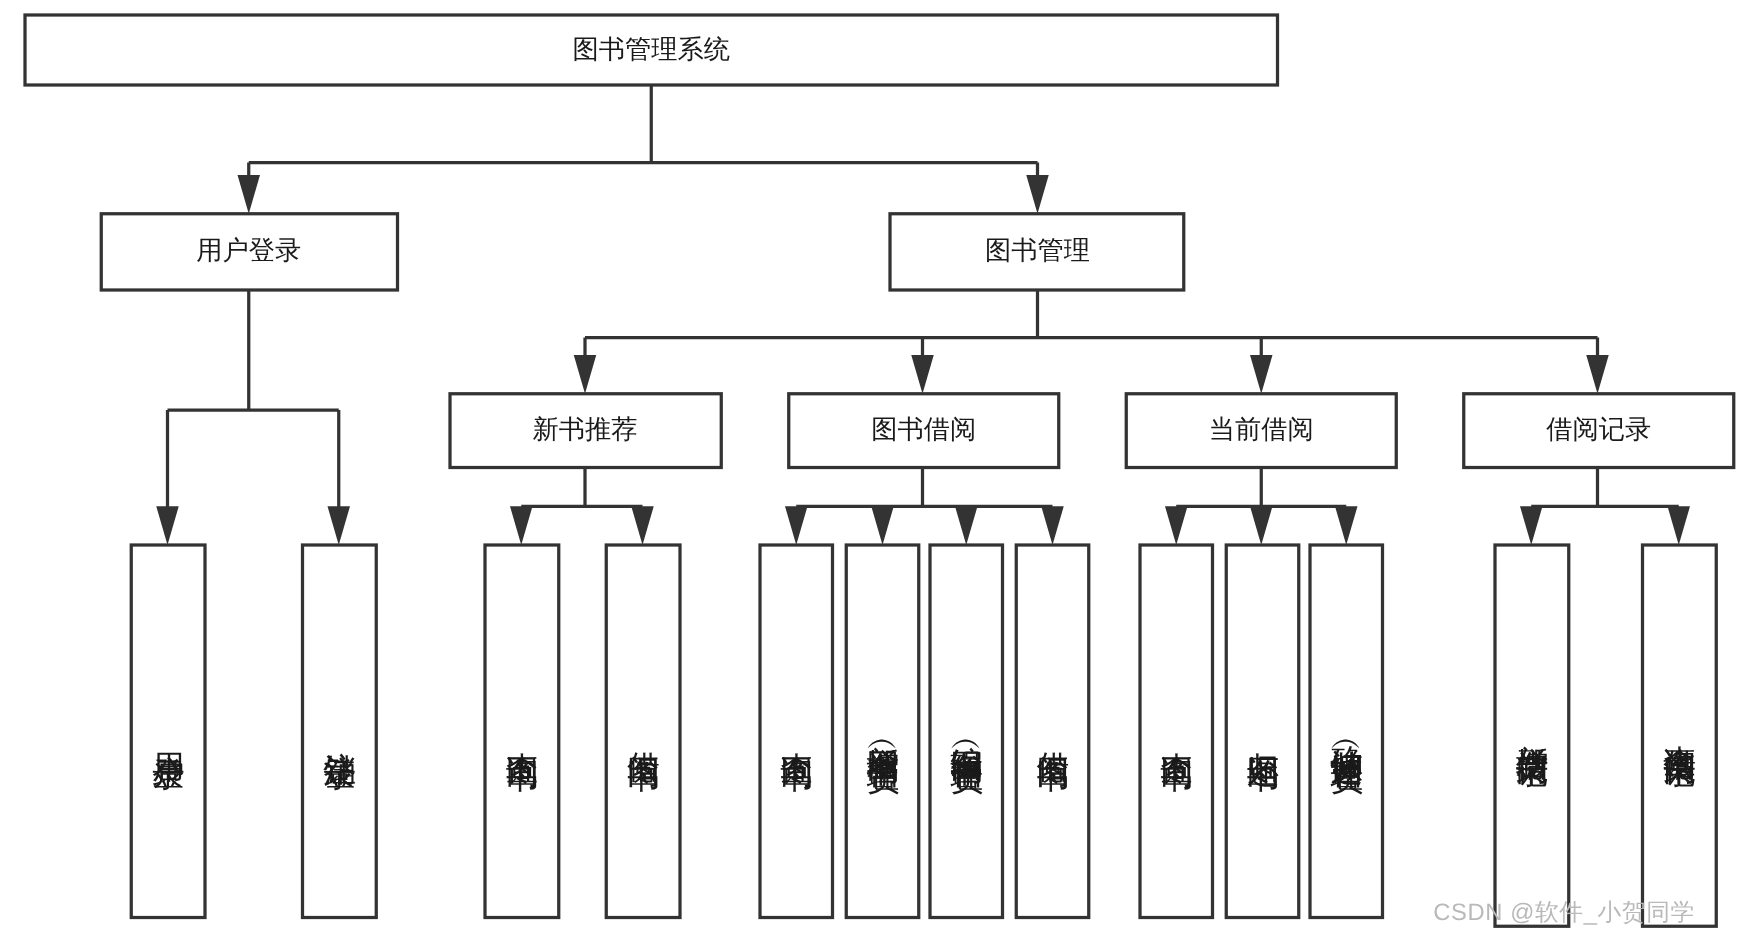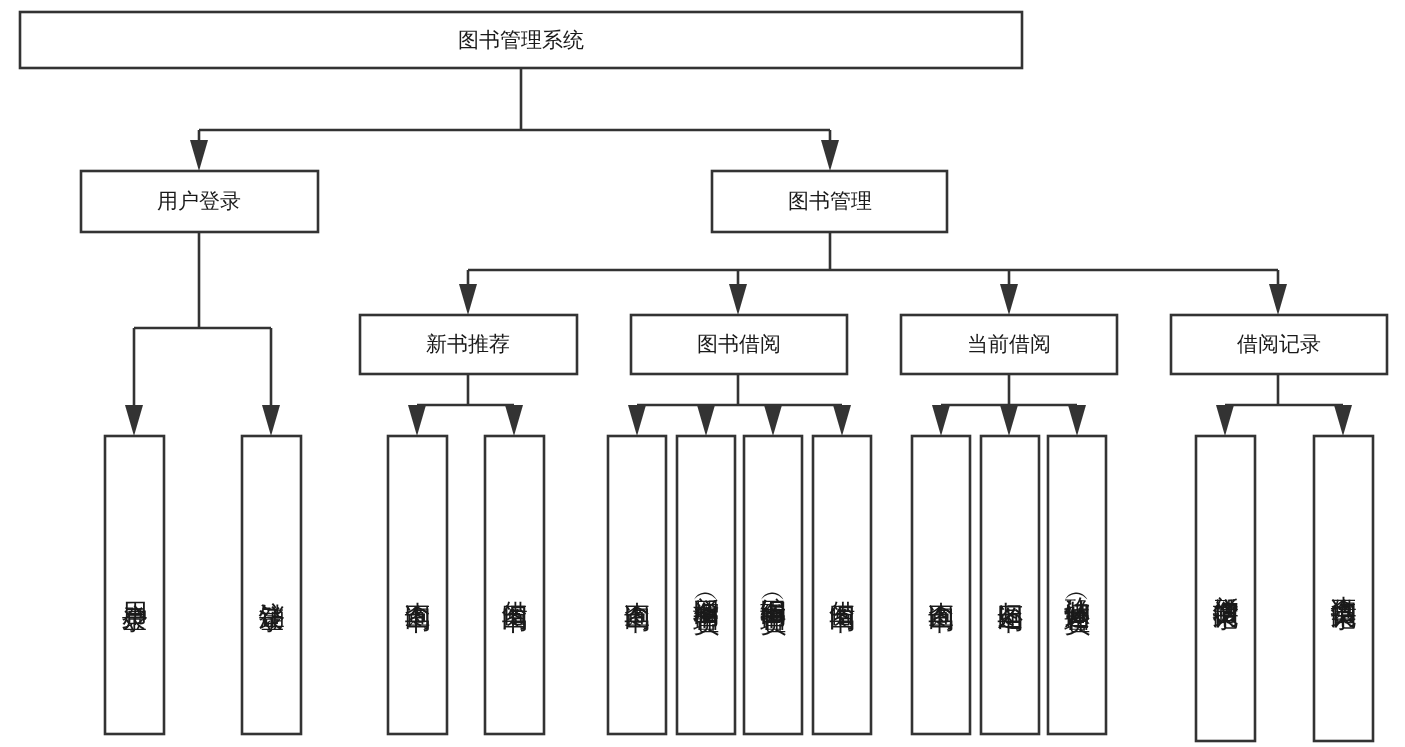--- a/index.html
+++ b/index.html
@@ -228,13 +228,14 @@
     <span class="leaf-label">确认归还（管理员）</span>
   </div>
 
   <div class="leaf-label-wrap" style="left:1196px; top:436px; width:59px; height:290px;">
     <span class="leaf-label">新增借阅记录</span>
   </div>
   <div class="leaf-label-wrap" style="left:1314px; top:436px; width:59px; height:290px;">
     <span class="leaf-label">查询借阅记录</span>
   </div>
 
+  <div class="watermark">CSDN @软件_小贺同学</div>
 </div>
 
 </body></html>

